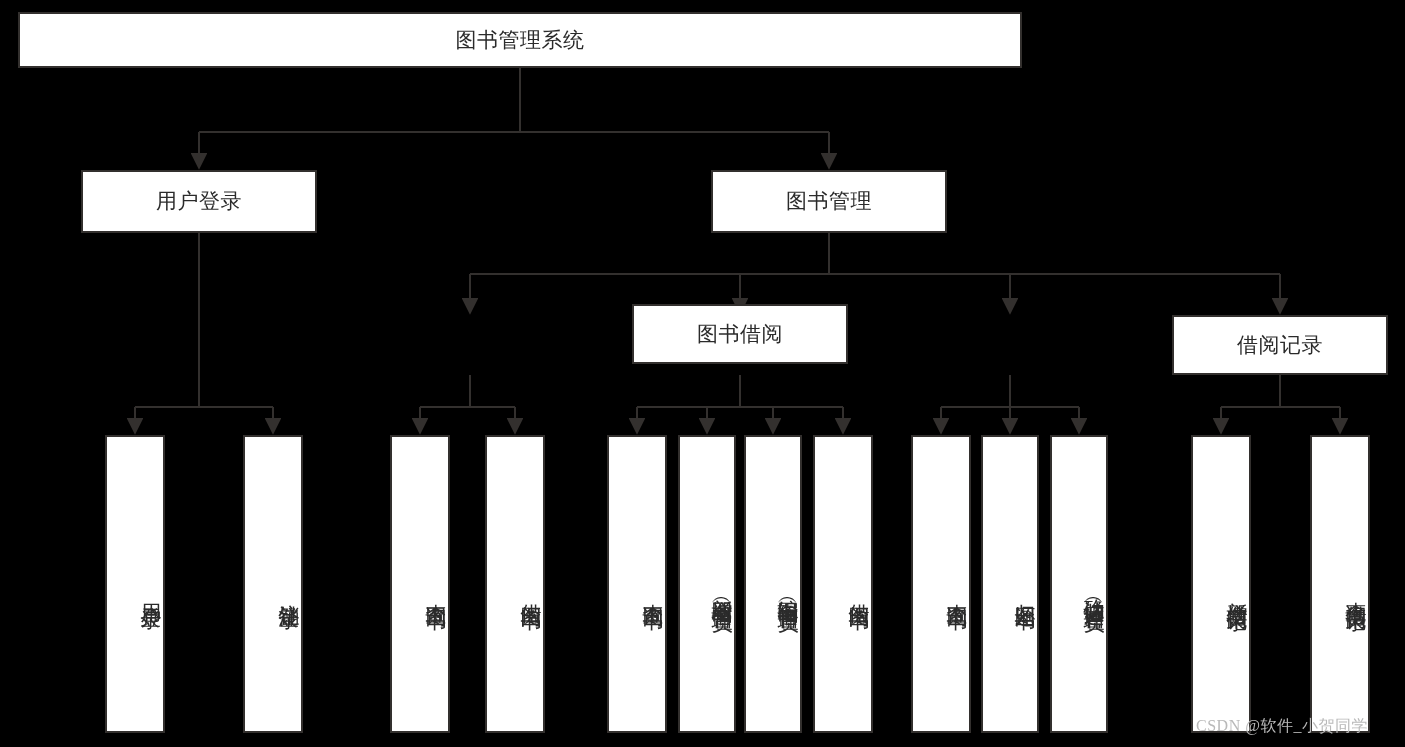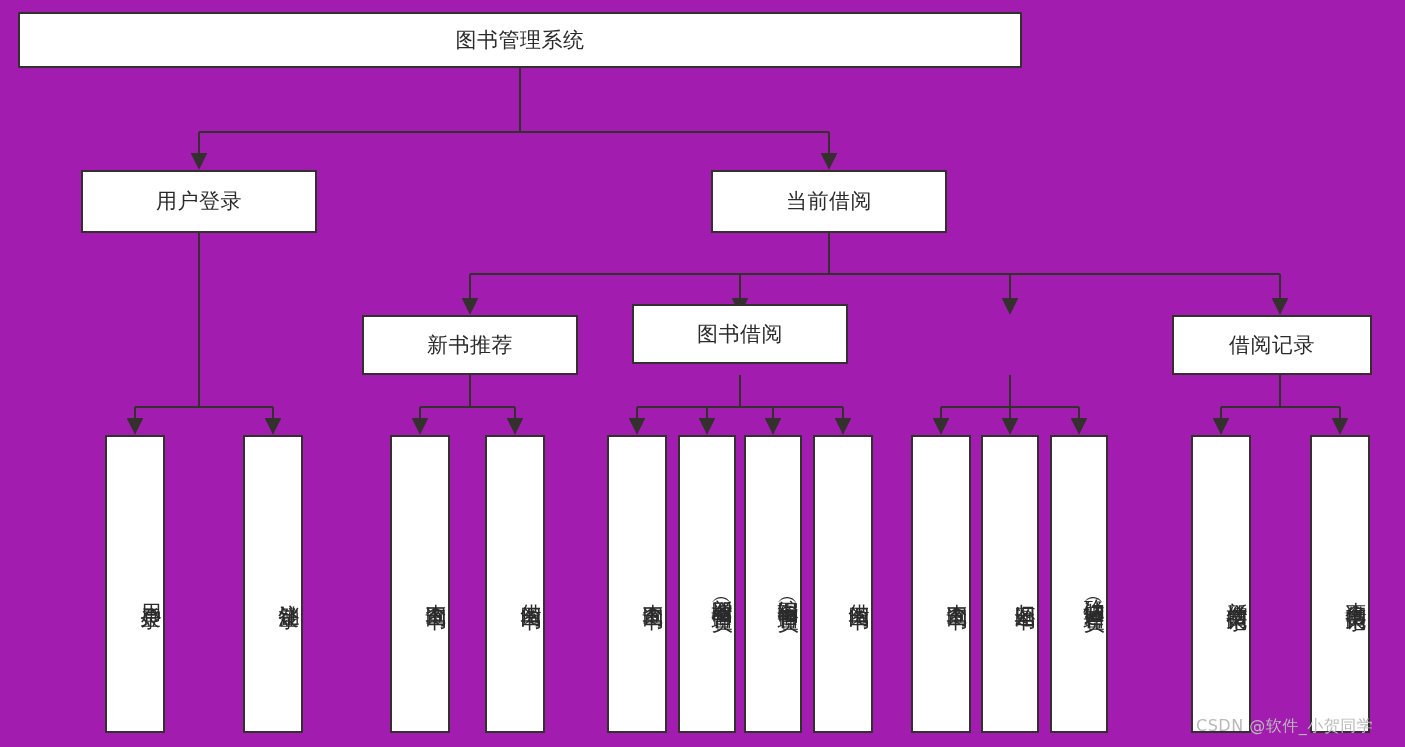--- a/index.html
+++ b/index.html
@@ -8,21 +8,21 @@
     padding: 0;
     background: #ffffff;
   }
   body {
     font-family: "DejaVu Sans", "Liberation Sans", sans-serif;
   }
   #diagram-root {
     position: relative;
     width: 1405px;
     height: 747px;
-    background: #a21caf;
+    background: #000000;
     overflow: hidden;
   }
   #edge-layer {
     position: absolute;
     left: 0;
     top: 0;
     width: 1405px;
     height: 747px;
     pointer-events: none;
   }
@@ -58,20 +58,21 @@
     writing-mode: vertical-rl;
     text-orientation: upright;
     display: block;
   }
   .watermark {
     position: absolute;
     font-size: 16px;
     color: #b9b9b9;
     white-space: nowrap;
     letter-spacing: 0.5px;
+    font-family: Liberation Serif, serif;
   }
 </style>
 </head>
 <body>
 
 <div id="diagram-root">
 
   <svg id="edge-layer" viewBox="0 0 1405 747" width="1405" height="747" xmlns="http://www.w3.org/2000/svg">
     <defs>
       <marker id="arrow" viewBox="0 0 10 10" refX="9" refY="5" markerWidth="6.5" markerHeight="6.5" orient="auto-start-reverse">
@@ -120,28 +121,27 @@
       <path d="M 1221 407 L 1340 407"></path>
       <path d="M 1221 407 L 1221 433" marker-end="url(#arrow)"></path>
       <path d="M 1340 407 L 1340 433" marker-end="url(#arrow)"></path>
     </g>
   </svg>
 
   <div class="node h root" style="left:18px; top:12px; width:1004px; height:56px;">图书管理系统</div>
 
   <div class="node h" style="left:81px; top:170px; width:236px; height:63px;">用户登录</div>
 
-  <div class="node h" style="left:711px; top:170px; width:236px; height:63px;">当前借阅</div>
+  <div class="node h" style="left:711px; top:170px; width:236px; height:63px;">图书管理</div>
 
-  <div class="node h" style="left:362px; top:315px; width:216px; height:60px;">新书推荐</div>
 
   <div class="node h" style="left:632px; top:304px; width:216px; height:60px;">图书借阅</div>
 
 
-  <div class="node h" style="left:1172px; top:315px; width:200px; height:60px;">借阅记录</div>
+  <div class="node h" style="left:1172px; top:315px; width:216px; height:60px;">借阅记录</div>
 
   <div class="node v" style="left:105px; top:435px; width:60px; height:298px;">
     <span class="vlabel">用户登录</span>
   </div>
 
   <div class="node v" style="left:243px; top:435px; width:60px; height:298px;">
     <span class="vlabel">注销登录</span>
   </div>
 
   <div class="node v" style="left:390px; top:435px; width:60px; height:298px;">

